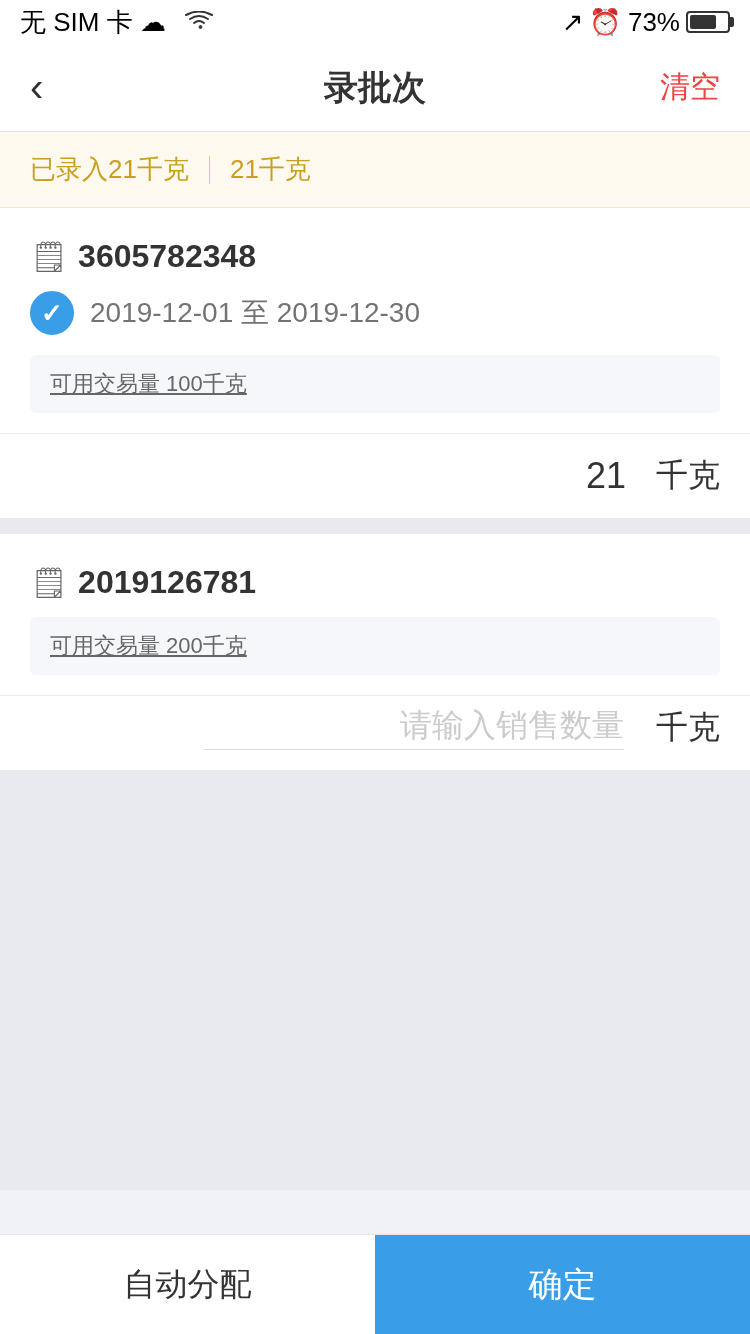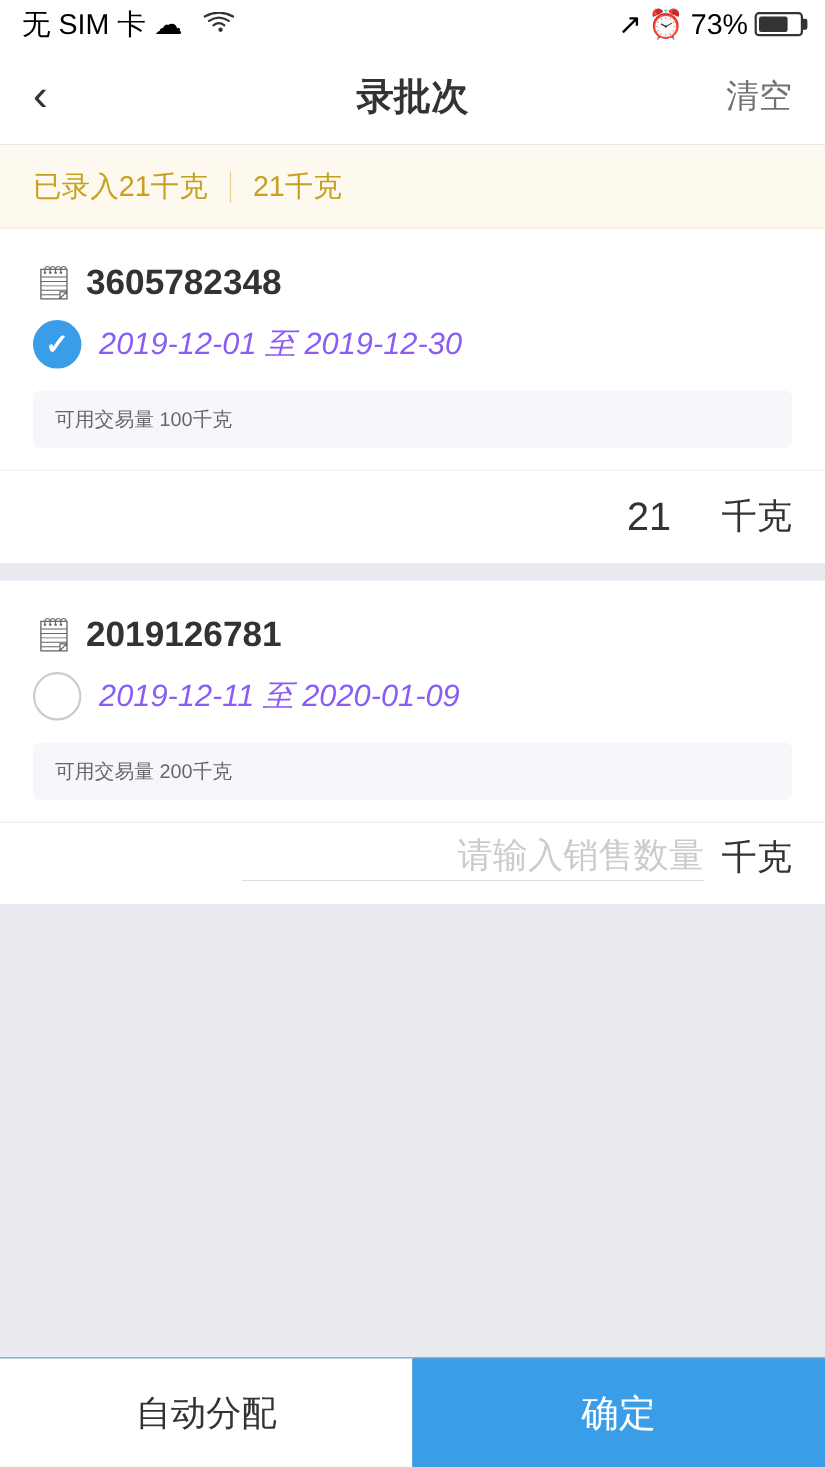--- a/index.html
+++ b/index.html
@@ -83,21 +83,21 @@
       cursor: pointer;
       width: 60px;
     }
     .nav-title {
       font-size: 34px;
       font-weight: 600;
       color: #333;
     }
     .nav-action {
       font-size: 30px;
-      color: #737373;
+      color: #ef4444;
       cursor: pointer;
     }
 
     
     .summary-banner {
       background: #fef9ee;
       padding: 20px 30px;
       display: flex;
       align-items: center;
       gap: 20px;
@@ -159,67 +159,66 @@
       background: #3a9de8;
       border-color: #3a9de8;
     }
     .radio-check {
       color: #fff;
       font-size: 26px;
       font-weight: bold;
     }
     .batch-date {
       font-size: 28px;
-      color: #8b5cf6;
-      font-style: italic;
+      color: #737373;
     }
     .avail-box {
       background: #f5f7fa;
       border-radius: 6px;
       padding: 14px 20px;
-      font-size: 18px;
+      font-size: 22px;
       color: #666;
       margin: 0 0 20px 0;
+      text-decoration: underline;
     }
 
     
     .qty-row {
       display: flex;
       align-items: center;
       justify-content: flex-end;
       padding: 20px 30px;
       background: #fff;
       border-top: 1px solid #f0f0f0;
     }
     .qty-value {
       font-size: 36px;
       font-weight: 400;
       color: #333;
-      margin-right: 16px;
     }
     .qty-unit {
       font-size: 32px;
       color: #333;
     }
 
     
     .section-divider {
       height: 16px;
       background: #e8eaf0;
     }
 
     
     .bottom-bar {
       position: fixed;
       bottom: 0;
       left: 0;
       width: 750px;
       height: 100px;
       display: flex;
-      background: #0369a1;
+      background: #15803d;
       border-top: 1px solid #e5e5e5;
     }
     .bottom-btn-auto {
       flex: 1;
       display: flex;
       align-items: center;
       justify-content: center;
       font-size: 32px;
       color: #333;
       background: #fff;
@@ -233,24 +232,23 @@
       justify-content: center;
       font-size: 34px;
       color: #fff;
       background: #3a9de8;
       cursor: pointer;
       border: none;
       font-family: Liberation Mono, monospace;
     }
     .qty-input-wrapper {
       display: flex;
-      align-items: center;
       justify-content: flex-end;
       padding: 10px 30px 20px 30px;
-      gap: 16px;
+      gap: 32px;
       background: #fff;
       border-top: 1px solid #ebebeb;
     }
     .qty-input-field {
       font-size: 32px;
       color: #ccc;
       text-align: right;
       border: none;
       outline: none;
       background: transparent;
@@ -321,24 +319,20 @@
 </div>
 
 <div class="section-divider"></div>
 
 <div class="batch-card">
   <div class="batch-card-inner">
     <div class="batch-id-row">
       <span class="batch-icon">🗒</span>
       <span class="batch-id">2019126781</span>
     </div>
-    <div class="batch-date-row">
-      <div class="radio-circle"></div>
-      <span class="batch-date">2019-12-11 至 2020-01-09</span>
-    </div>
     <div class="avail-box">可用交易量 200千克</div>
   </div>
   <div class="qty-input-wrapper">
     <input class="qty-input-field" type="text" placeholder="请输入销售数量" style="">
     <span class="qty-unit">千克</span>
   </div>
 </div>
 
 <div style="height: 420px; background: #e8eaf0;"></div>
 

